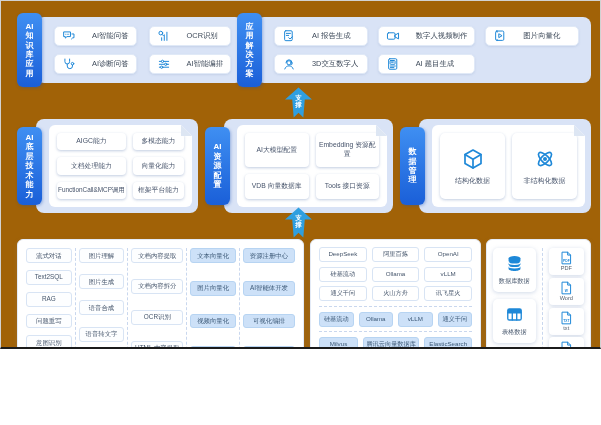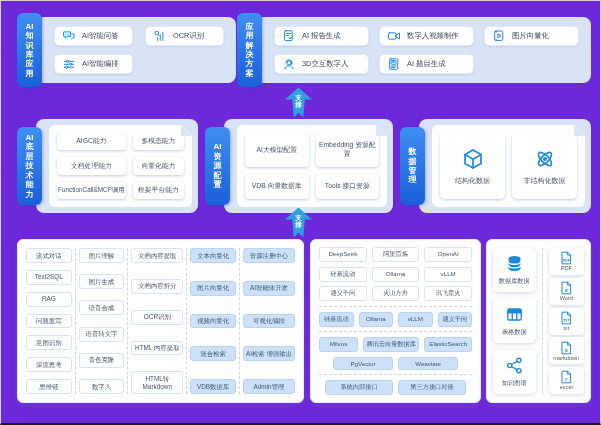--- a/index.html
+++ b/index.html
@@ -1,36 +1,36 @@
 <!DOCTYPE html>
 <html><head>
 <meta charset="utf-8">
 <style>
   * { box-sizing: border-box; margin: 0; padding: 0; }
   body { margin: 0; background: #fff; font-family: "Liberation Sans", "DejaVu Sans", sans-serif; }
-  .canvas { position: relative; width: 601px; height: 425px; background: #6d28d9;
+  .canvas { position: relative; width: 601px; height: 349px; background: #a16207;
             border: 1px solid #d2d2d2; border-bottom: 2px solid #1b1b1b; overflow: hidden; text-decoration: underline; }
 
   
   .panel { position: absolute; display: flex; }
   .vtab { width: 25px; flex: none; border-radius: 6px; z-index: 2;
           background: linear-gradient(180deg, #3f8ff2, #1a5fd8);
           box-shadow: 1px 1px 3px rgba(25, 80, 180, .35);
           display: flex; align-items: center; justify-content: center;
           color: #fff; font-weight: bold; font-size: 8px; }
   .vtext { display: flex; flex-direction: column; align-items: center; line-height: 1.18; }
   .vtext span { display: block; }
 
   
   .pbody { flex: 1; margin: 4px 0 4px -6px; background: #d9e3f6; border-radius: 8px; }
   .grid2 { display: grid; grid-template-columns: 1fr 1fr; gap: 8px 12px; height: 100%; padding: 9px 12px 9px 18px; }
   .grid3 { display: grid; grid-template-columns: 1fr 1fr 1fr; gap: 8px 10px; height: 100%; padding: 9px 12px 9px 18px; }
   .tbtn { background: #fff; border: 1px solid #e0e9f7; border-radius: 5px;
           box-shadow: 0 1px 2px rgba(140,160,200,.25);
-          display: flex; align-items: center; gap: 6px; padding: 0 7px;
+          display: flex; align-items: center; gap: 16px; padding: 0 7px;
           font-size: 7.4px; color: #3c4858; white-space: nowrap; }
   .tbtn .icn { flex: none; display: flex; }
   .isvg { stroke: #1e88d8; fill: none; stroke-width: 1.7; stroke-linecap: round; stroke-linejoin: round; }
   .tbtn svg { width: 14px; height: 14px; }
 
   
   .support-arrow { position: absolute; width: 27px; height: 31px; z-index: 3; }
   .support-arrow svg { width: 100%; height: 100%; display: block; }
   .arrow-label { position: absolute; left: 0; right: 0; top: 7px;
                  display: flex; flex-direction: column; align-items: center;
@@ -121,20 +121,30 @@
                 <circle cx="6.5" cy="7" r="3.2"></circle>
                 <path d="M9 9.5l2 2"></path>
                 <path d="M8 19.5v-4.5M12.5 19.5V10M17 19.5V5.5"></path>
               </svg>
             </span>
           <span>OCR识别</span>
         </div>
         <div class="tbtn">
           <span class="icn">
               <svg viewBox="0 0 24 24" class="isvg">
+                <path d="M5 3.5v4.5a4 4 0 0 0 8 0V3.5"></path>
+                <path d="M9 12v3.5a4.5 4.5 0 0 0 9 0v-1.6"></path>
+                <circle cx="18" cy="11.5" r="2.2"></circle>
+              </svg>
+            </span>
+          <span>AI诊断问答</span>
+        </div>
+        <div class="tbtn">
+          <span class="icn">
+              <svg viewBox="0 0 24 24" class="isvg">
                 <path d="M4 7.5h16M4 12.5h16M4 17.5h16"></path>
                 <circle cx="9.5" cy="7.5" r="2" fill="#fff"></circle>
                 <circle cx="15" cy="12.5" r="2" fill="#fff"></circle>
                 <circle cx="8" cy="17.5" r="2" fill="#fff"></circle>
               </svg>
             </span>
           <span>AI智能编排</span>
         </div>
       </div>
     </div>

